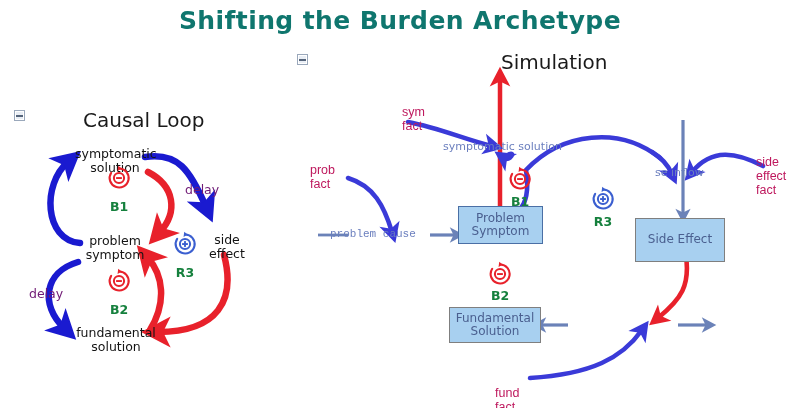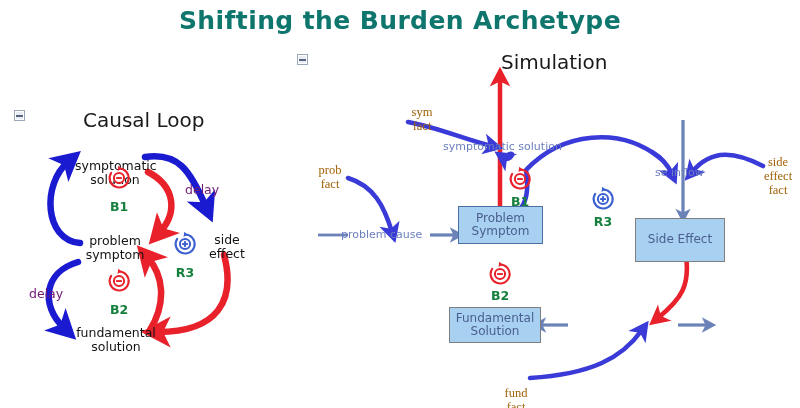--- a/index.html
+++ b/index.html
@@ -78,24 +78,23 @@
     color: #15803d;
     text-align: center;
   }
   .delay-label {
     font-family: "DejaVu Sans", sans-serif;
     font-size: 12.5px;
     color: #701a75;
     white-space: nowrap;
   }
   .fact-label {
-    font-family: Liberation Serif, serif;
+    font-family: Liberation Sans, sans-serif;
     font-size: 12.5px;
-    color: #a16207;
-    text-align: center;
+    color: #be185d;
     line-height: 1.12;
     white-space: nowrap;
   }
   .flow-label {
     font-family: "DejaVu Sans", sans-serif;
     font-size: 11px;
     color: #6b7fbe;
     white-space: nowrap;
   }
 
@@ -152,21 +151,21 @@
 
     <path d="M145,157 C178,152 190,170 206,207" stroke="#1a1ad0" stroke-width="6.5" fill="none" stroke-linecap="round" marker-end="url(#cl-arrow-blue)"></path>
 
     <path d="M224,255 C236,300 218,332 158,332" stroke="#e8212b" stroke-width="6.5" fill="none" stroke-linecap="round" marker-end="url(#cl-arrow-red)"></path>
 
     <path d="M150,330 C167,302 163,275 148,258" stroke="#e8212b" stroke-width="6.5" fill="none" stroke-linecap="round" marker-end="url(#cl-arrow-red)"></path>
 
     <path d="M78,262 C44,272 40,305 64,328" stroke="#1a1ad0" stroke-width="6.5" fill="none" stroke-linecap="round" marker-end="url(#cl-arrow-blue)"></path>
   </svg>
 
-  <div class="abs node-label" style="left:75px; top:147px; width:80px;margin-top:12px;">
+  <div class="abs node-label" style="left:75px; top:147px; width:80px;">
     <div>symptomatic</div>
     <div>solution</div>
   </div>
 
   <div class="abs node-label" style="left:79px; top:234px; width:72px;">
     <div>problem</div>
     <div>symptom</div>
   </div>
 
   <div class="abs node-label" style="left:203px; top:233px; width:48px;">
@@ -264,21 +263,21 @@
   </div>
 
   <div class="abs stock-box" id="stock-fundamental-solution">
     <span>
       <span>Fundamental</span><br>
       <span>Solution</span>
     </span>
   </div>
 
   <div class="abs flow-label" style="left:443px; top:140px;">symptomatic solution</div>
-  <div class="abs flow-label" style="left:341px; top:228px;">problem cause</div>
+  <div class="abs flow-label" style="left:330px; top:228px;font-family:Liberation Mono, monospace;">problem cause</div>
   <div class="abs flow-label" style="left:655px; top:166px;">se inflow</div>
 
   <div class="abs fact-label" style="left:402px; top:105px; width:40px;">
     <div>sym</div>
     <div>fact</div>
   </div>
 
   <div class="abs fact-label" style="left:310px; top:163px; width:40px;">
     <div>prob</div>
     <div>fact</div>

